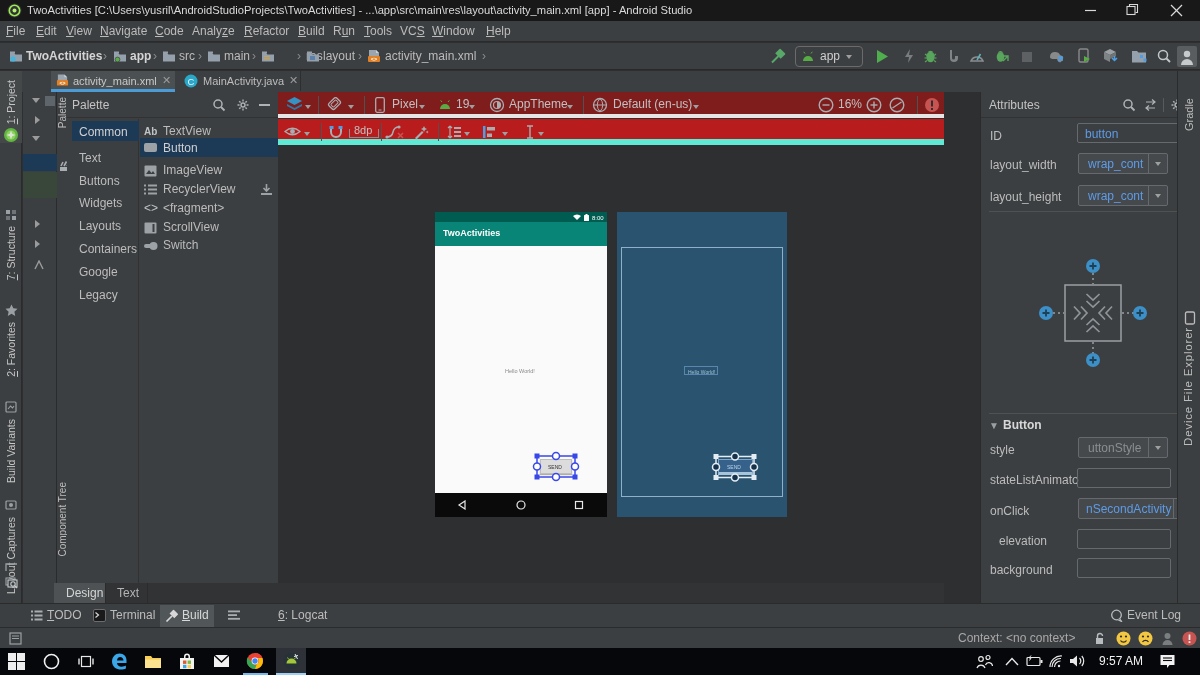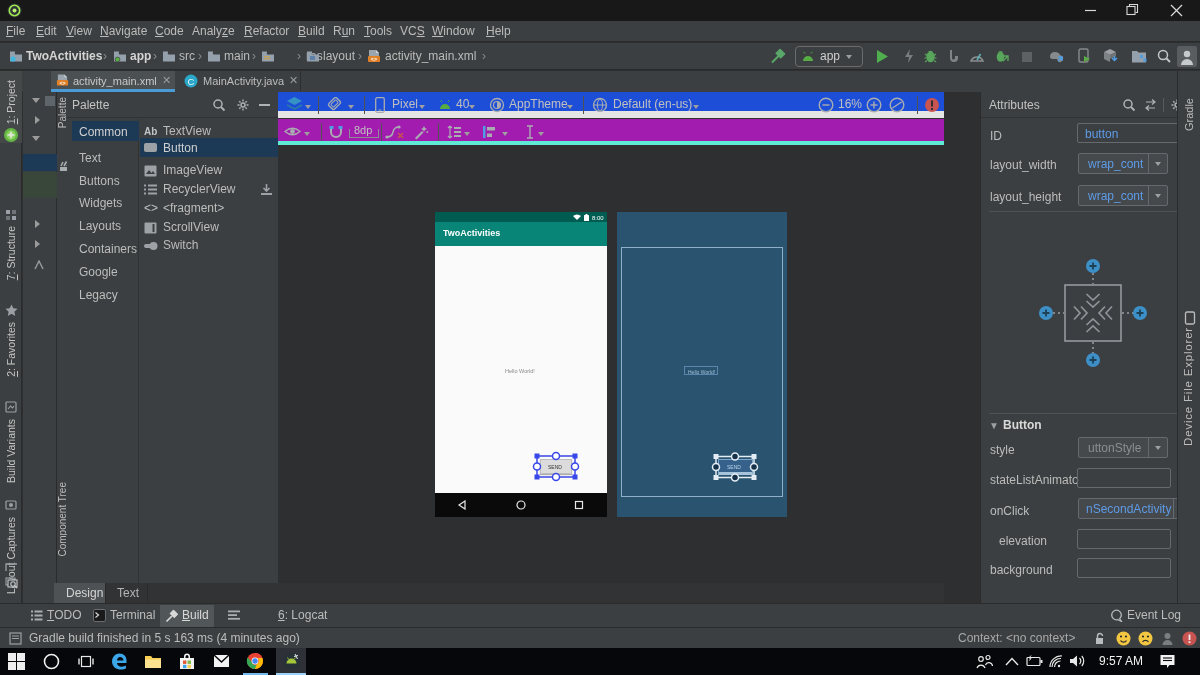--- a/index.html
+++ b/index.html
@@ -15,20 +15,21 @@
 </head>
 <body>
 <div id="root">
 
 <div class="abs" style="left:0;top:0;width:1200px;height:21px;background:#181818;">
   <svg class="abs" style="left:7px;top:3px;" width="15" height="15" viewBox="0 0 15 15">
     <circle cx="7.5" cy="7.5" r="7" fill="#2f3336"></circle>
     <circle cx="7.5" cy="7.5" r="5.2" fill="none" stroke="#9feb50" stroke-width="1.6"></circle>
     <circle cx="7.5" cy="7.5" r="2" fill="#b7f06a"></circle>
   </svg>
+  <div class="abs" style="left:27px;top:4px;font-size:11.2px;color:#dadada;">TwoActivities [C:\Users\yusril\AndroidStudioProjects\TwoActivities] - ...\app\src\main\res\layout\activity_main.xml [app] - Android Studio</div>
   <svg class="abs" style="left:1082px;top:0;" width="110" height="21" viewBox="0 0 110 21">
     <line x1="3" y1="10.5" x2="14" y2="10.5" stroke="#d8d8d8" stroke-width="1.2"></line>
     <rect x="45" y="6.5" width="8" height="8" fill="none" stroke="#d8d8d8" stroke-width="1.1"></rect>
     <path d="M47.5 6.5 v-2 h8 v8 h-2" fill="none" stroke="#d8d8d8" stroke-width="1.1"></path>
     <line x1="89" y1="5" x2="100" y2="16" stroke="#d8d8d8" stroke-width="1.2"></line>
     <line x1="100" y1="5" x2="89" y2="16" stroke="#d8d8d8" stroke-width="1.2"></line>
   </svg>
 </div>
 
 <div class="abs" style="left:0;top:21px;width:1200px;height:21px;background:#3c3f41;border-bottom:1px solid #2b2b2b;font-size:12px;color:#bbbbbb;">
@@ -324,21 +325,21 @@
     <svg class="abs" style="left:3px;top:122px;" width="15" height="10" viewBox="0 0 15 10">
       <rect x="1" y="3" width="9" height="4" rx="2" fill="#9da2a6"></rect>
       <circle cx="10.5" cy="5" r="4" fill="#9da2a6"></circle>
     </svg>
     <span class="abs" style="left:23px;top:119px;">Switch</span>
   </div>
 </div>
 
 <div class="abs" id="design" style="left:278px;top:92px;width:666px;height:511px;background:#2d2f31;font-size:12px;color:#c0c0c0;">
 
-  <div class="abs" style="left:0;top:0;width:666px;height:26px;background:#1d4ed8;border-bottom:7px solid #e5e5e5;">
+  <div class="abs" style="left:0;top:0;width:666px;height:26px;background:#7f1d1d;border-bottom:4px solid #e5e5e5;">
     <svg class="abs" style="left:8px;top:5px;" width="17" height="16" viewBox="0 0 17 16">
       <path d="M8.5 0 L16 4 L8.5 8 L1 4 z" fill="#3592c4"></path>
       <path d="M1 7 L8.5 11 L16 7 v2 L8.5 13 L1 9 z" fill="#2a7aa8"></path>
     </svg>
     <span class="dd abs" style="left:27px;top:13px;"></span>
     <div class="sep" style="left:40px;top:4px;height:18px;"></div>
     <svg class="abs" style="left:48px;top:5px;" width="17" height="16" viewBox="0 0 17 16">
       <rect x="4.5" y="1" width="8" height="11" rx="2" transform="rotate(45 8.5 6.5)" fill="none" stroke="#a9adb0" stroke-width="1.3"></rect>
       <rect x="6.5" y="3" width="4" height="7" rx="1" transform="rotate(45 8.5 6.5)" fill="none" stroke="#a9adb0" stroke-width="1"></rect>
     </svg>
@@ -348,21 +349,21 @@
       <rect x="0.7" y="0.7" width="8.6" height="14.6" rx="1.5" fill="none" stroke="#a9adb0" stroke-width="1.3"></rect>
       <line x1="3.5" y1="13" x2="6.5" y2="13" stroke="#a9adb0" stroke-width="1"></line>
     </svg>
     <span class="abs" style="left:114px;top:5px;">Pixel</span>
     <span class="dd abs" style="left:141px;top:13px;"></span>
     <svg class="abs" style="left:160px;top:8px;" width="14" height="10" viewBox="0 0 14 10">
       <path d="M2 9 a5 5 0 0 1 10 0 z" fill="#57ad43"></path>
       <line x1="4" y1="2" x2="2.7" y2="0.4" stroke="#57ad43" stroke-width="1"></line>
       <line x1="10" y1="2" x2="11.3" y2="0.4" stroke="#57ad43" stroke-width="1"></line>
     </svg>
-    <span class="abs" style="left:178px;top:5px;">40</span>
+    <span class="abs" style="left:178px;top:5px;">19</span>
     <span class="dd abs" style="left:191px;top:13px;"></span>
     <svg class="abs" style="left:211px;top:5px;" width="16" height="16" viewBox="0 0 16 16">
       <circle cx="8" cy="8" r="6.5" fill="none" stroke="#a9adb0" stroke-width="1.3"></circle>
       <path d="M8 4.5 a3.5 3.5 0 0 1 0 7 z" fill="#a9adb0"></path>
       <circle cx="8" cy="8" r="3.5" fill="none" stroke="#a9adb0" stroke-width="1.2"></circle>
     </svg>
     <span class="abs" style="left:231px;top:5px;">AppTheme</span>
     <span class="dd abs" style="left:289px;top:13px;"></span>
     <div class="sep" style="left:305px;top:4px;height:18px;"></div>
     <svg class="abs" style="left:314px;top:5px;" width="16" height="16" viewBox="0 0 16 16">
@@ -387,21 +388,21 @@
           <line x1="3.5" y1="11" x2="12.5" y2="5" stroke="#a9adb0" stroke-width="1.4"></line>
     </svg>
     <div class="sep" style="left:639px;top:4px;height:18px;"></div>
     <svg class="abs" style="left:646px;top:5px;" width="16" height="16" viewBox="0 0 16 16">
       <circle cx="8" cy="8" r="7" fill="#c75450"></circle>
           <rect x="7" y="3.5" width="2" height="6" fill="#2d2f31"></rect>
           <rect x="7" y="11" width="2" height="2" fill="#2d2f31"></rect>
     </svg>
   </div>
 
-  <div class="abs" style="left:0;top:27px;width:666px;height:26px;background:#a21caf;border-bottom:4px solid #5eead4;">
+  <div class="abs" style="left:0;top:27px;width:666px;height:26px;background:#b91c1c;border-bottom:6px solid #5eead4;">
     <svg class="abs" style="left:6px;top:6px;" width="17" height="13" viewBox="0 0 17 13">
       <path d="M1 6.5 Q8.5 0 16 6.5 Q8.5 13 1 6.5 z" fill="none" stroke="#a9adb0" stroke-width="1.3"></path>
       <circle cx="8.5" cy="6.5" r="2.4" fill="#a9adb0"></circle>
     </svg>
     <span class="dd abs" style="left:26px;top:13px;"></span>
     <div class="sep" style="left:43px;top:4px;height:18px;"></div>
     <svg class="abs" style="left:50px;top:5px;" width="16" height="16" viewBox="0 0 16 16">
       <path d="M3 2 v6 a5 5 0 0 0 10 0 V2" fill="none" stroke="#a9adb0" stroke-width="2"></path>
       <rect x="1.5" y="2" width="4" height="3" fill="#4f9ee3"></rect>
           <rect x="10.5" y="2" width="4" height="3" fill="#4f9ee3"></rect>
@@ -653,21 +654,20 @@
   </svg>
   <span class="abs" style="left:1127px;top:4px;">Event Log</span>
 </div>
 
 <div class="abs" id="messagebar" style="left:0;top:627px;width:1200px;height:21px;background:#3c3f41;border-top:1px solid #2b2b2b;font-size:12px;color:#bcbcbc;">
   <svg class="abs" style="left:9px;top:4px;" width="13" height="13" viewBox="0 0 13 13">
     <rect x="1" y="1" width="11" height="11" fill="none" stroke="#9aa0a4" stroke-width="1.2"></rect>
     <line x1="3" y1="4" x2="10" y2="4" stroke="#9aa0a4" stroke-width="1"></line>
     <line x1="3" y1="6.5" x2="10" y2="6.5" stroke="#9aa0a4" stroke-width="1"></line>
   </svg>
-  <span class="abs" style="left:29px;top:3px;">Gradle build finished in 5 s 163 ms (4 minutes ago)</span>
   <span class="abs" style="left:958px;top:3px;color:#a8a8a8;">Context: &lt;no context&gt;</span>
   <svg class="abs" style="left:1092px;top:4px;" width="13" height="13" viewBox="0 0 13 13">
     <rect x="4" y="6" width="7" height="6" fill="#b8bcbe"></rect>
     <path d="M5.5 6 V4 a2.5 2.5 0 0 1 5 0" fill="none" stroke="#b8bcbe" stroke-width="1.4"></path>
   </svg>
   <svg class="abs" style="left:1116px;top:3px;" width="15" height="15" viewBox="0 0 15 15">
     <circle cx="7.5" cy="7.5" r="7" fill="#f3c741"></circle>
     <circle cx="5" cy="5.5" r="1.1" fill="#2b2b2b"></circle>
         <circle cx="10" cy="5.5" r="1.1" fill="#2b2b2b"></circle>
     <path d="M4.5 9.5 a3.5 3.5 0 0 0 6 0" fill="none" stroke="#2b2b2b" stroke-width="1.2"></path>

